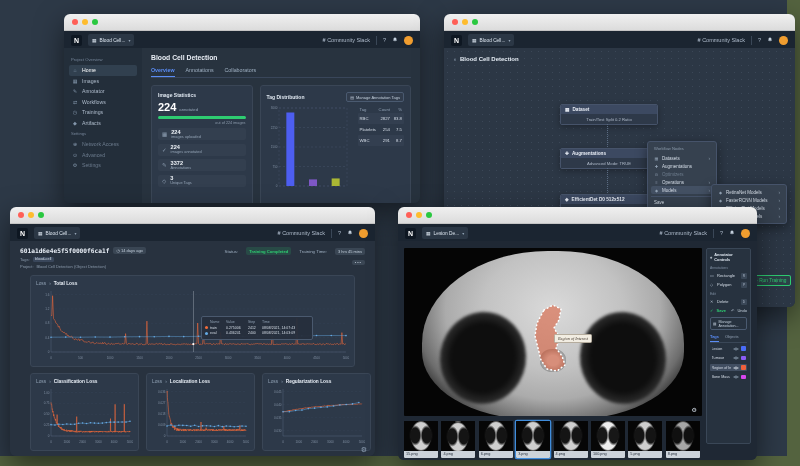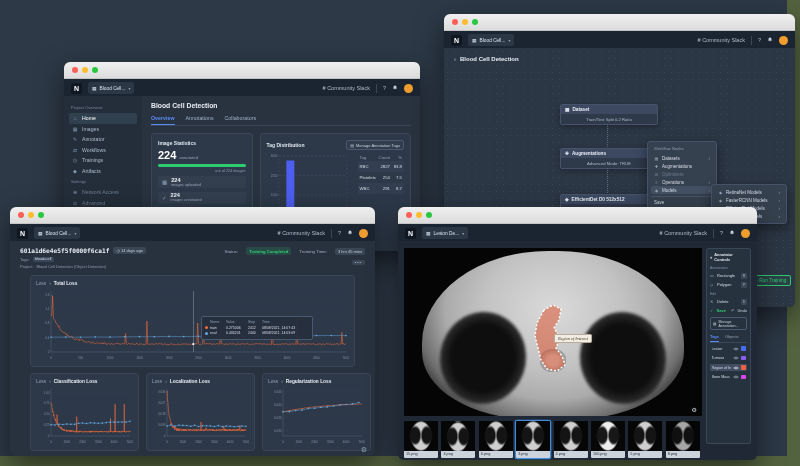--- a/index.html
+++ b/index.html
@@ -22,21 +22,21 @@
   .proj{background:#2b3745;border-radius:2px;height:12px;display:flex;align-items:center;
         gap:3px;padding:0 4px;color:#dbe4ee;}
   .proj .caret{font-size:4px;color:#93a3b5;}
   .ab-right{margin-left:auto;display:flex;align-items:center;gap:6px;}
   .sep{width:1px;height:9px;background:#3a4757;}
   .abi{color:#aebbcb;font-size:5.5px;}
   .avatar{width:9px;height:9px;border-radius:50%;background:#f09d2f;}
   .content{position:absolute;left:0;right:0;bottom:0;top:34px;}
 
   
-  #w1{left:64px;top:14px;width:356px;height:189px;z-index:2;margin-top:48px;}
+  #w1{left:64px;top:14px;width:356px;height:189px;z-index:2;}
   #w1 .content{background:#28333f;}
   .side{position:absolute;left:0;top:0;bottom:0;width:78px;background:#232e3a;padding:6px 5px;box-sizing:border-box;}
   .side-sec{font-size:4.2px;color:#76869a;margin:3px 0 3px 2px;}
   .side-item{height:10.5px;display:flex;align-items:center;gap:4px;padding:0 3px;border-radius:2px;
              color:#aebbcb;font-size:5.2px;}
   .side-item .si{font-size:5px;width:6px;text-align:center;color:#8396ab;}
   .side-item.active{background:#31404f;color:#fff;}
   .side-item.dim{color:#6b7a8c;}
   .main{position:absolute;left:78px;top:0;right:0;bottom:0;padding:6px 9px;box-sizing:border-box;}
   .pg-title{font-size:6.8px;font-weight:600;color:#e9eef5;}

